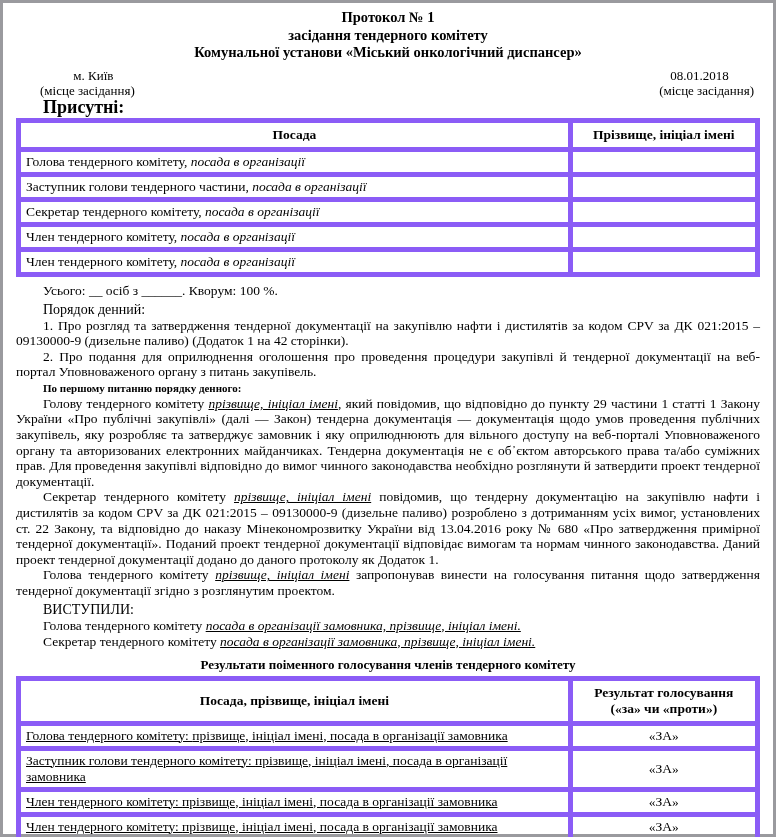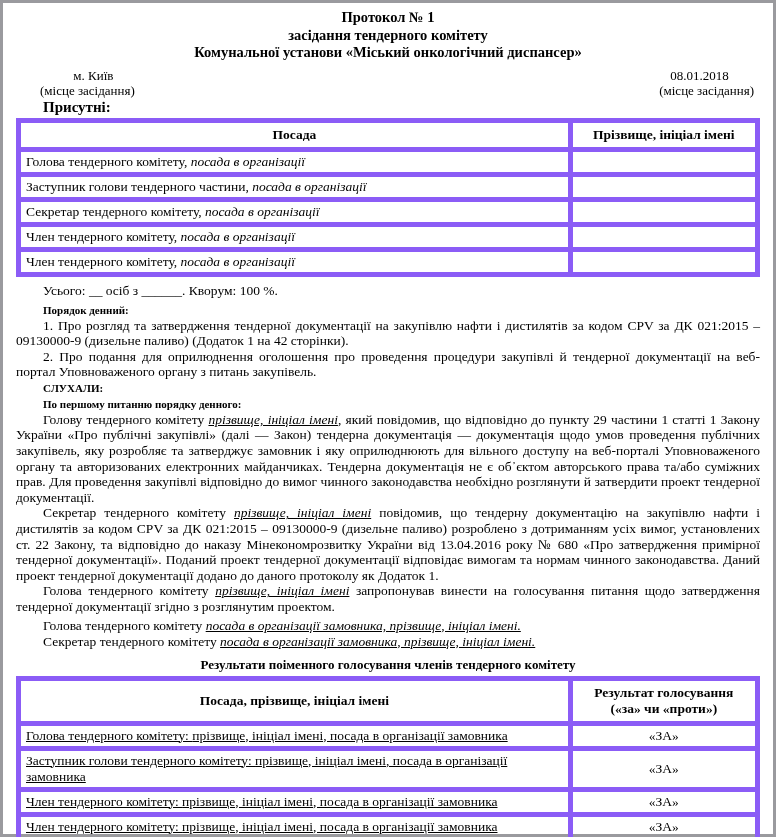--- a/index.html
+++ b/index.html
@@ -40,21 +40,21 @@
   }
   .meta-left { text-align: left; padding-left: 24px; }
   .meta-right { text-align: right; padding-right: 6px; }
   .meta-top { display: block; text-align: center; }
   .meta-sub { display: block; }
   .meta-left .meta-top { padding-left: 12px; }
   .meta-right .meta-top { padding-right: 14px; }
 
   .lbl-bold {
     font-weight: bold;
-    font-size: 15px;
+    font-size: 18px;
     line-height: 16px;
   }
   .indent { padding-left: 27px; }
   .plain {
     font-size: 13.5px;
     line-height: 16px;
   }
 
   table.doc-table {
     border-collapse: collapse;
@@ -84,22 +84,22 @@
 
   .para {
     font-size: 13.5px;
     line-height: 15.6px;
     text-align: justify;
     text-indent: 27px;
     margin: 0;
     hyphens: manual;
   }
   .section-head {
-    font-weight: bold;
-    font-size: 11px;
+    font-weight: normal;
+    font-size: 14px;
     line-height: 16px;
     padding-left: 27px;
   }
   .section-head-flush {
     font-weight: bold;
     font-size: 11px;
     line-height: 16px;
     padding-left: 27px;
   }
   .speaker-line {
@@ -175,30 +175,30 @@
   </table>
 
   <div class="spacer-6"></div>
   <div class="plain indent">Усього: __ осіб з ______. Кворум: 100 %.</div>
   <div class="spacer-3"></div>
 
   <div class="section-head">Порядок денний:</div>
   <p class="para">1.  Про розгляд та затвердження тендерної документації на закупівлю нафти і дистилятів за кодом CPV за ДК 021:2015 – 09130000-9 (дизельне паливо) (Додаток 1 на 42 сторінки).</p>
   <p class="para">2.  Про подання для оприлюднення оголошення про проведення процедури закупівлі й тендерної документації на веб-портал Уповноваженого органу з питань закупівель.</p>
 
-  <div class="section-head">СЛУХАЛИ:</div>
   <div class="section-head-flush">По першому питанню порядку денного:</div>
 
   <p class="para"><span>Голову тендерного комітету </span><span class="u-it">прізвище, ініціал імені</span><span>, який повідомив, що відповідно до пункту 29 частини 1 статті 1 Закону України «Про публічні закупівлі» (далі — Закон) тендерна документація — документація щодо умов проведення публічних закупівель, яку розробляє та затверджує замовник і яку оприлюднюють для вільного доступу на веб-порталі Уповноваженого органу та авторизованих електронних майданчиках. Тендерна документація не є об᾽єктом авторського права та/або суміжних прав. Для проведення закупівлі відповідно до вимог чинного законодавства необхідно розглянути й затвердити проект тендерної документації.</span></p>
 
   <p class="para"><span>Секретар тендерного комітету </span><span class="u-it">прізвище, ініціал імені</span><span> повідомив, що тендерну документацію на закупівлю нафти і дистилятів за кодом CPV за ДК 021:2015 – 09130000-9 (дизельне паливо) розроблено з дотриманням усіх вимог, установлених ст. 22 Закону, та відповідно до наказу Мінекономрозвитку України від 13.04.2016 року № 680 «Про затвердження примірної тендерної документації». Поданий проект тендерної документації відповідає вимогам та нормам чинного законодавства. Даний проект тендерної документації додано до даного протоколу як Додаток 1.</span></p>
 
   <p class="para"><span>Голова тендерного комітету </span><span class="u-it">прізвище, ініціал імені</span><span> запропонував винести на голосування питання щодо затвердження тендерної документації згідно з розглянутим проектом.</span></p>
 
   <div class="spacer-3"></div>
+  <div class="section-head">ВИСТУПИЛИ:</div>
   <div class="speaker-line"><span>Голова тендерного комітету </span><span class="u-it"> посада в організації замовника, прізвище, ініціал імені. </span></div>
   <div class="speaker-line"><span>Секретар тендерного комітету </span><span class="u-it">посада в організації замовника, прізвище, ініціал імені.</span></div>
 
   <div class="center-bold">Результати поіменного голосування членів тендерного комітету</div>
 
   <table class="doc-table">
     <thead>
       <tr>
         <th class="col-name" style="height:36px;">Посада, прізвище, ініціал імені</th>
         <th class="col-vote" style="height:36px;">

